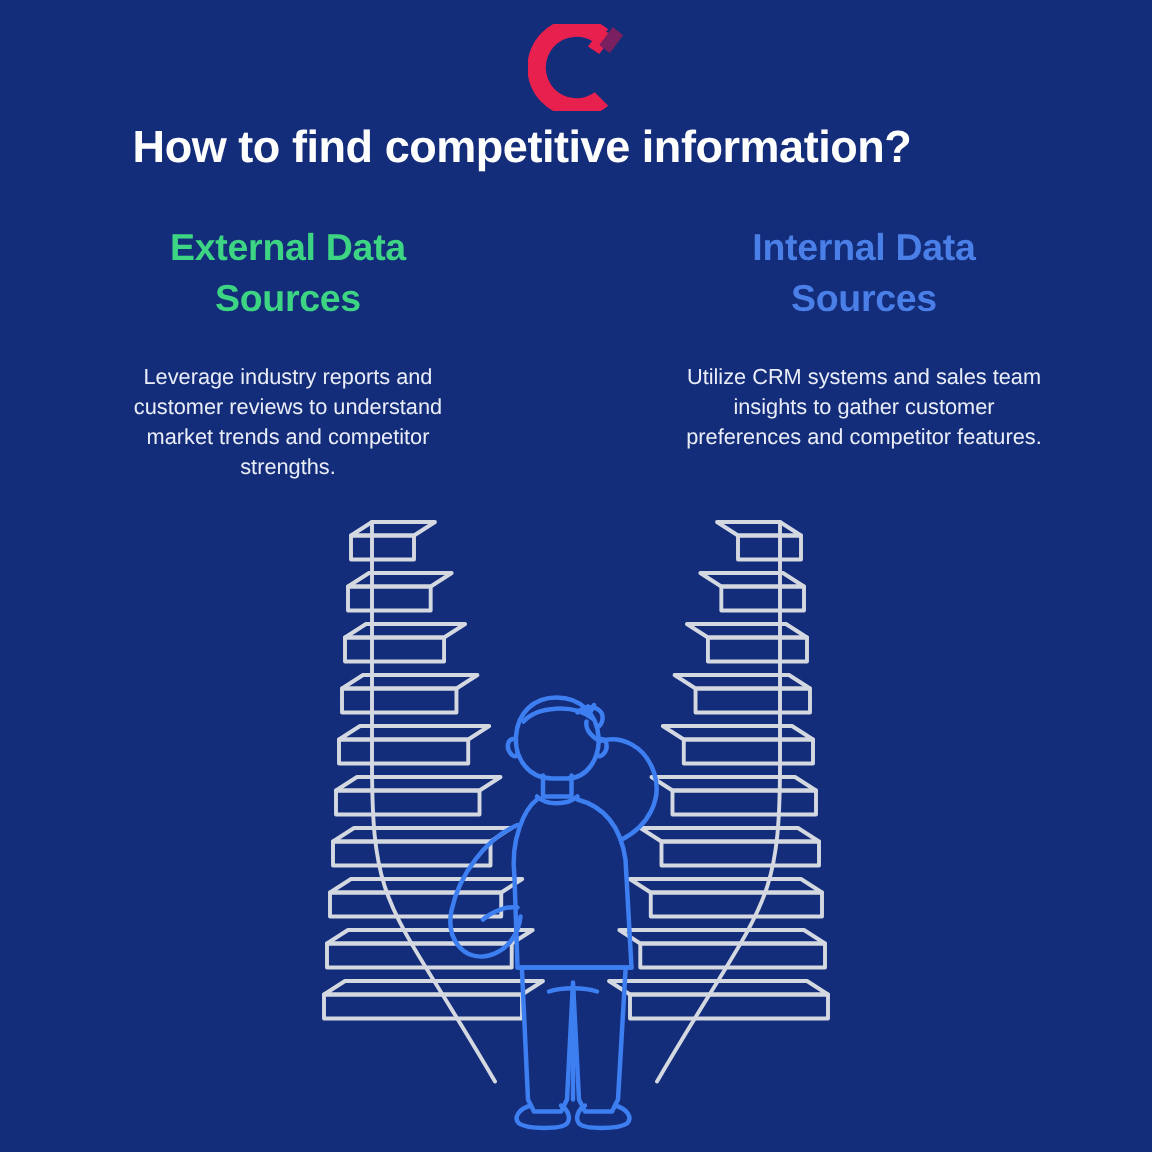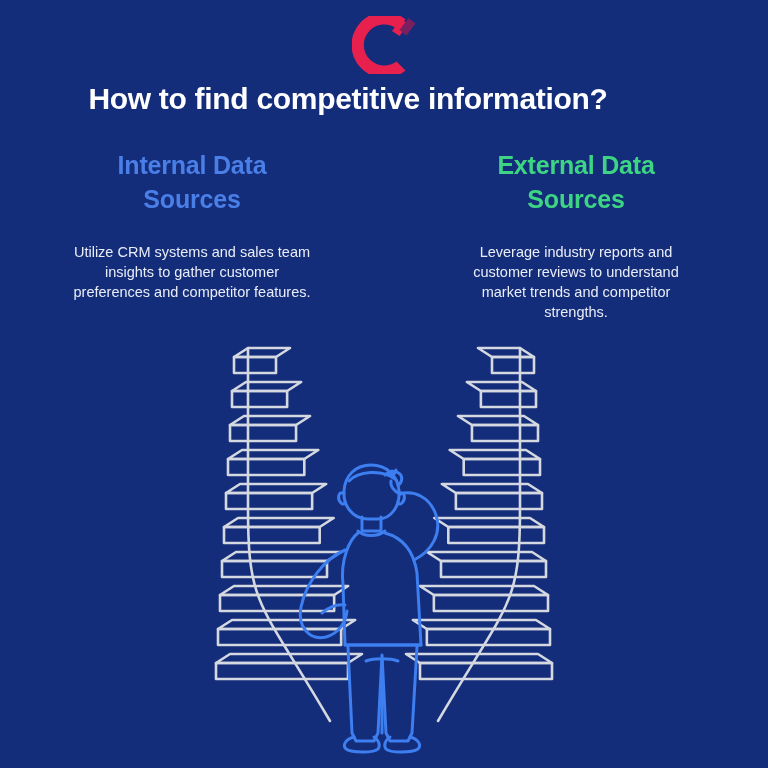--- a/index.html
+++ b/index.html
@@ -107,27 +107,27 @@
       <path d="M40.0 15.0 L49.0 3.0 L56.5 8.0 L47.5 20.0 Z" fill="#e8204e"></path>
       <path d="M47.5 14.0 L56.5 2.0 L63.5 7.5 L54.5 19.5 Z" fill="#7a2060"></path>
     </svg>
   </div>
 
   <div class="title">How to find competitive information?</div>
 
   <div class="columns">
 
     <div class="col">
+      <div class="col-heading external">External Data Sources</div>
+      <div class="col-body">Leverage industry reports and customer reviews to understand market trends and competitor strengths.</div>
+    </div>
+
+    <div class="col">
       <div class="col-heading internal">Internal Data Sources</div>
       <div class="col-body">Utilize CRM systems and sales team insights to gather customer preferences and competitor features.</div>
-    </div>
-
-    <div class="col">
-      <div class="col-heading external">External Data Sources</div>
-      <div class="col-body">Leverage industry reports and customer reviews to understand market trends and competitor strengths.</div>
     </div>
 
   </div>
 
   <div class="illustration">
     <svg viewBox="0 0 768 423">
       <g id="stairs-group" fill="none" stroke="#d4d8e0" stroke-width="2.6" stroke-linejoin="round" stroke-linecap="round">
           <path d="M276,12 L234,12 L248,3 L290,3 Z"></path>
           <path d="M276,12 L234,12 L234,28 L276,28 Z"></path>
           <path d="M287.1231133625273,46 L232,46 L246,37 L301.1231133625273,37 Z"></path>

